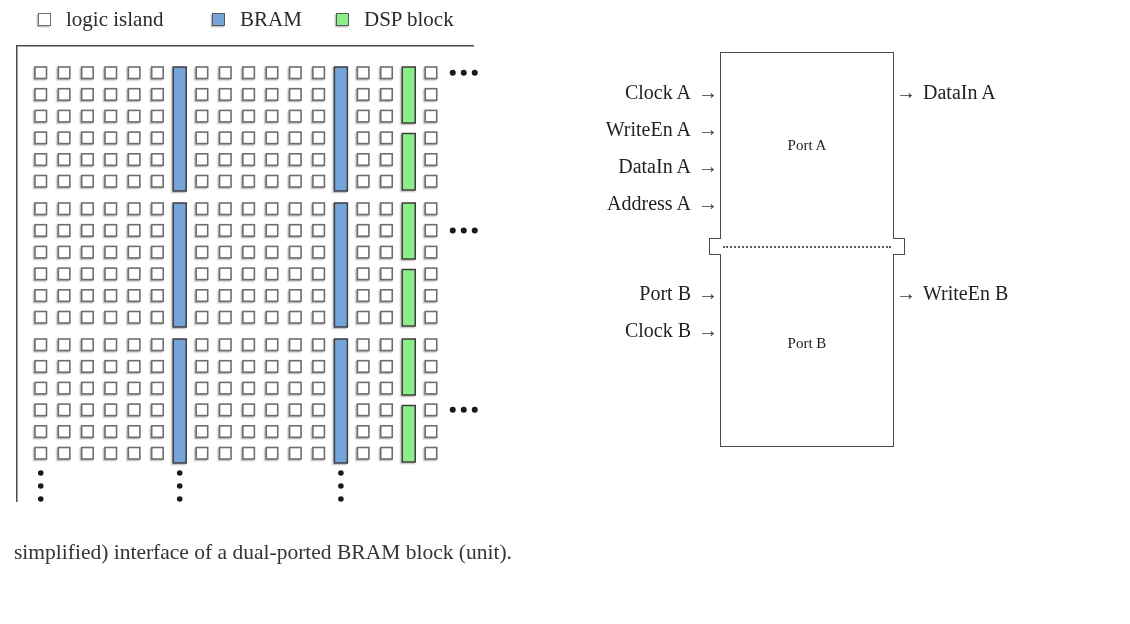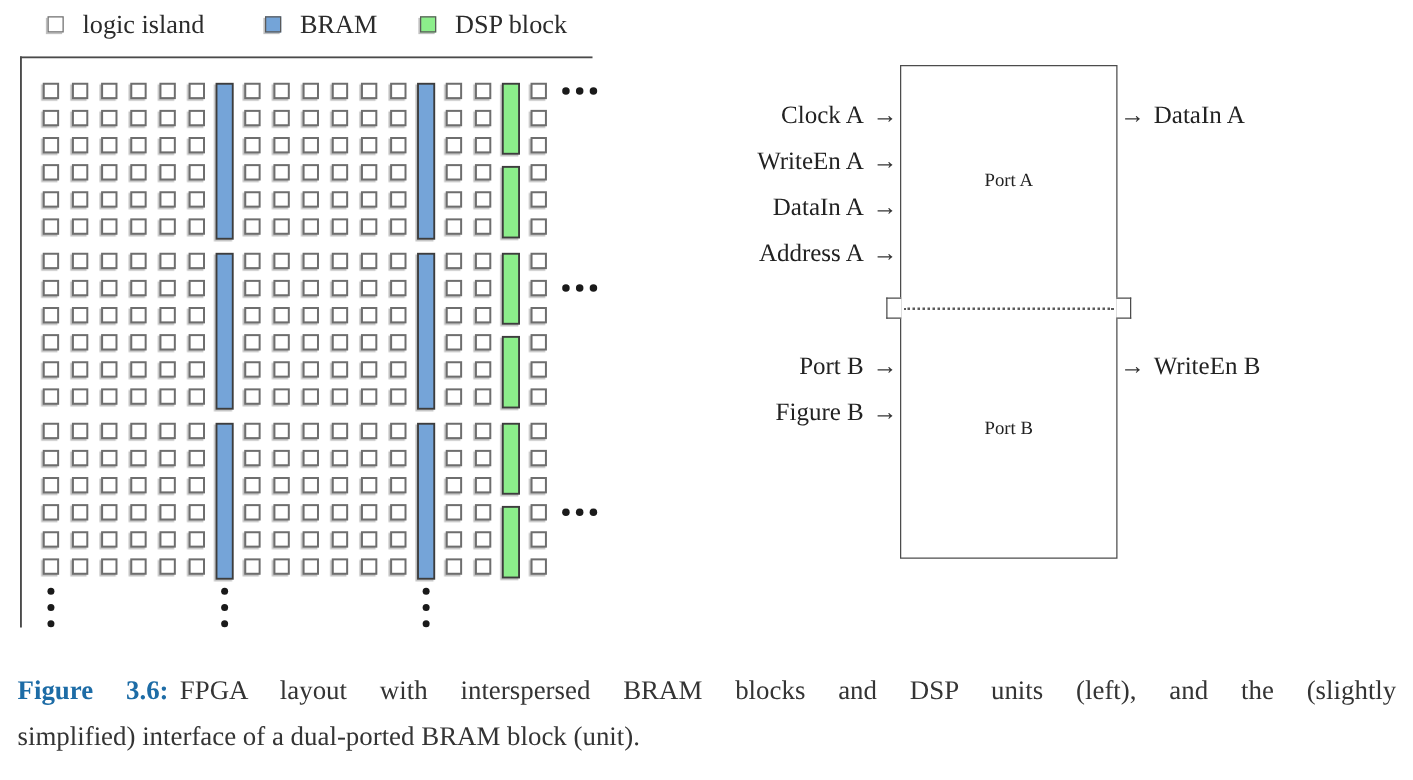--- a/index.html
+++ b/index.html
@@ -373,29 +373,26 @@
 
   <div class="abs inputs" style="right:412px; top:79px">
     <div class="sig"><span>Clock A</span><span class="arr">→</span></div>
     <div class="sig"><span>WriteEn A</span><span class="arr">→</span></div>
     <div class="sig"><span>DataIn A</span><span class="arr">→</span></div>
     <div class="sig"><span>Address A</span><span class="arr">→</span></div>
   </div>
 
   <div class="abs inputs" style="right:412px; top:280px">
     <div class="sig"><span>Port B</span><span class="arr">→</span></div>
-    <div class="sig"><span>Figure B</span><span class="arr">→</span></div>
+    <div class="sig"><span>Clock B</span><span class="arr">→</span></div>
   </div>
 
   <div class="abs output-row" style="left:896px; top:79px">
     <span class="arr">→</span><span>DataIn A</span>
   </div>
   <div class="abs output-row" style="left:896px; top:280px">
     <span class="arr">→</span><span>WriteEn B</span>
   </div>
 </div>
 
 <div class="abs caption">
-  <div class="caption-line1">
-    <span class="figure-label" style="color: rgb(29, 108, 166);">Figure 3.6:</span><span>FPGA layout with interspersed BRAM blocks and DSP units (left), and the (slightly</span>
-  </div>
   <div>simplified) interface of a dual-ported BRAM block (unit).</div>
 </div>
 
 </body></html>

